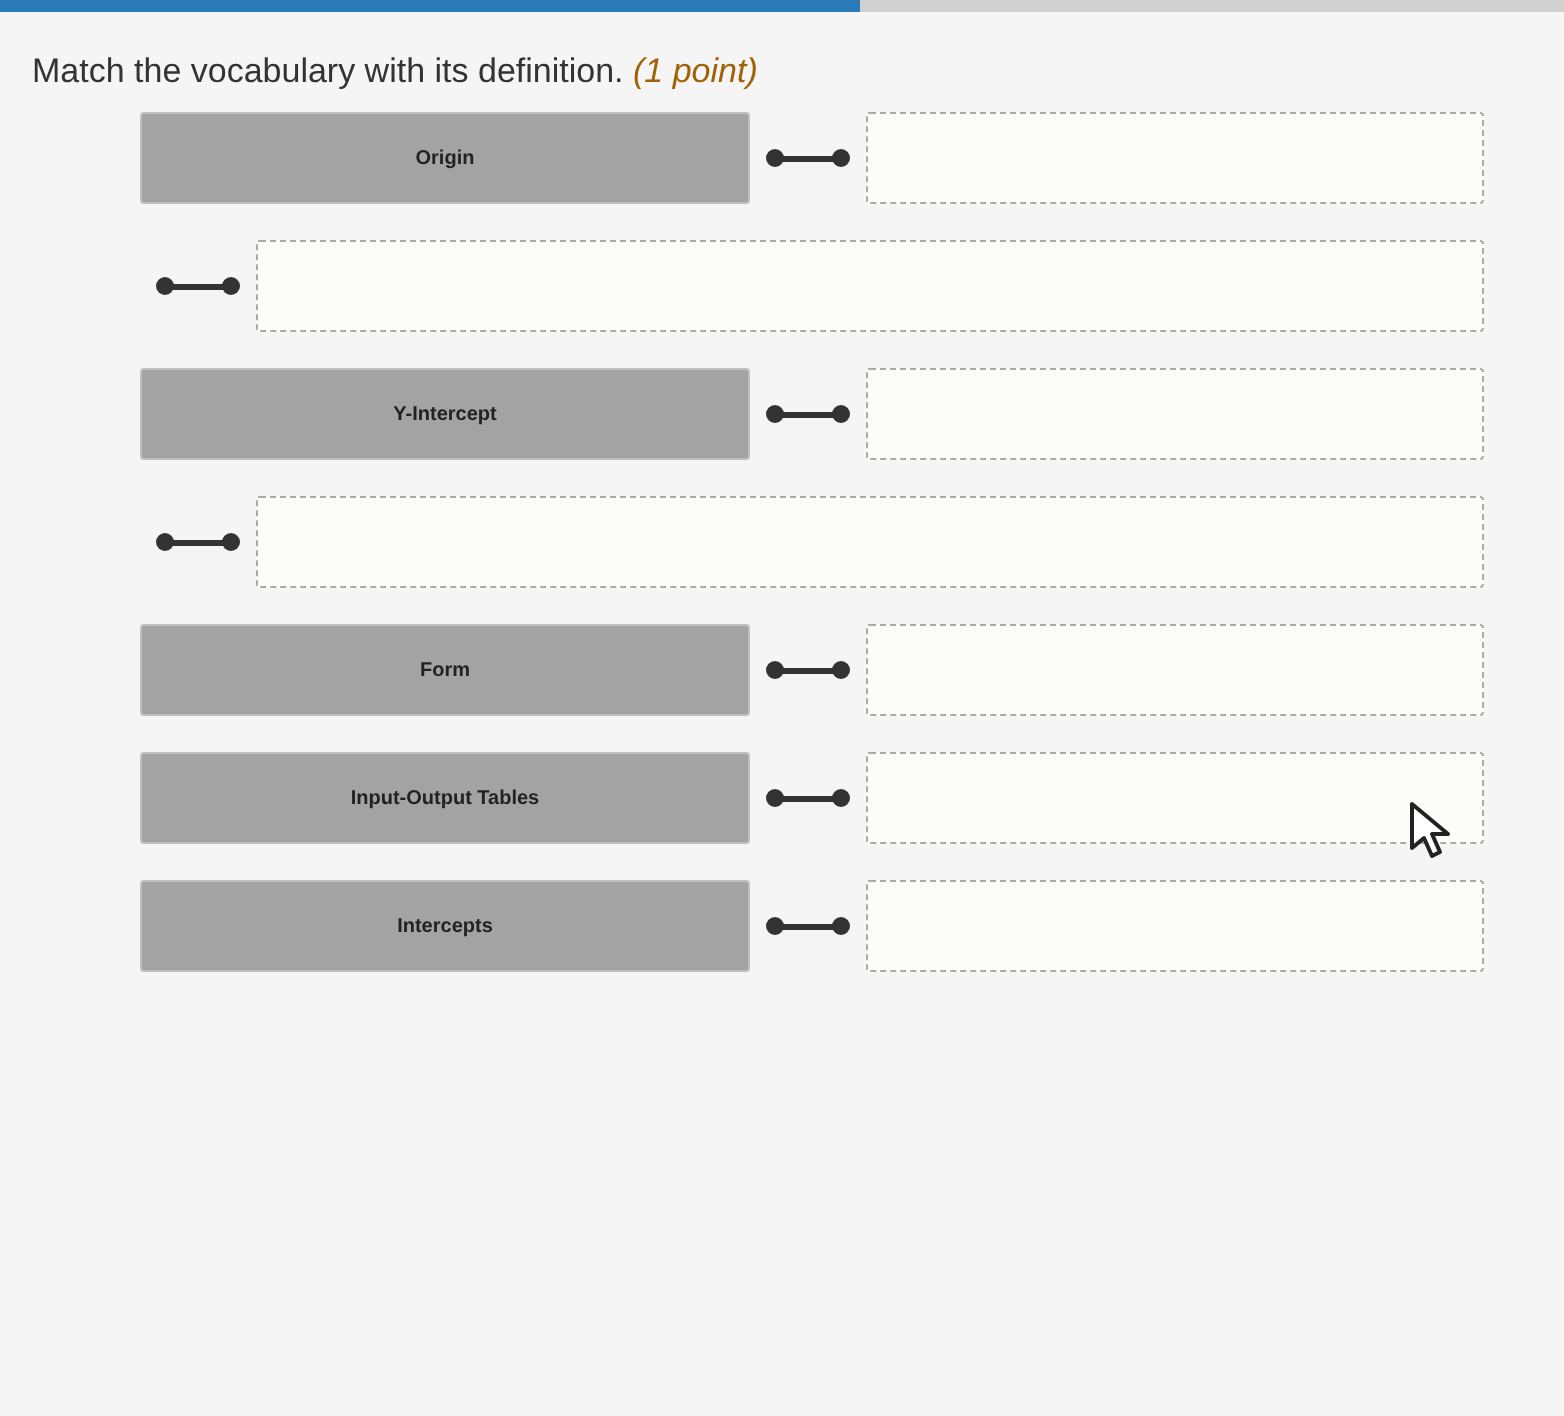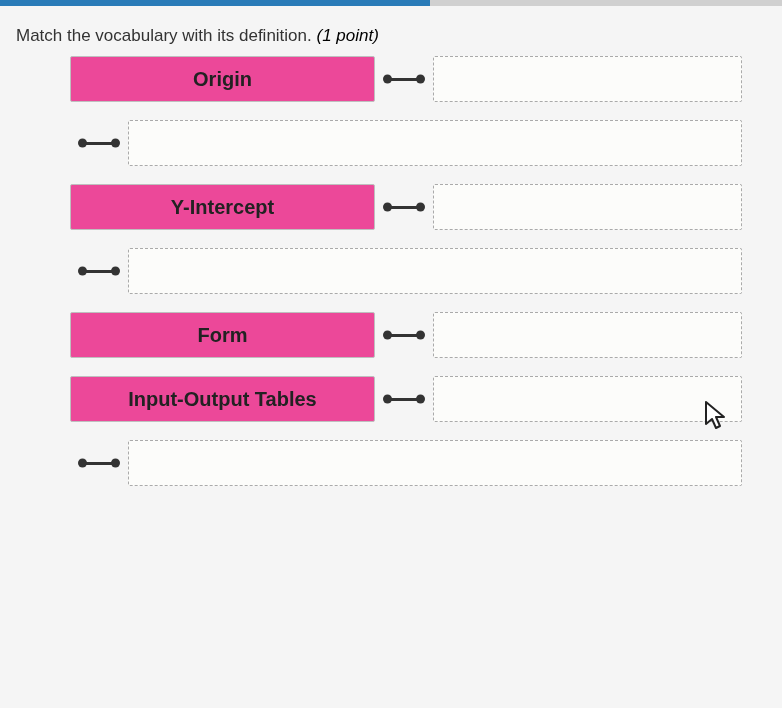--- a/index.html
+++ b/index.html
@@ -21,40 +21,40 @@
       width: 55%;
       background: #2a7bb8;
     }
     .question {
       padding: 20px 16px 10px 16px;
       font-size: 17px;
       color: #333;
     }
     .points {
       font-style: italic;
-      color: #000000;
+      color: #a16207;
     }
     .match-container {
       padding: 0 40px 0 70px;
     }
     .match-row {
       display: flex;
       align-items: center;
       margin-bottom: 18px;
       gap: 0;
     }
     .vocab-box {
       flex: 0 0 305px;
       height: 46px;
       border: 1px solid #bfbfbf;
-      background: #ec4899;
+      background: #a3a3a3;
       display: flex;
       align-items: center;
       justify-content: center;
-      font-size: 20px;
+      font-size: 10px;
       font-weight: 600;
       color: #222;
       border-radius: 2px;
     }
     .connector {
       flex: 0 0 58px;
       display: flex;
       align-items: center;
       justify-content: center;
       position: relative;
@@ -147,20 +147,21 @@
 
   <div class="match-row">
     <div class="vocab-box">Input-Output Tables</div>
     <div class="connector">
         <div class="connector-line"></div>
       </div>
     <div class="drop-box"></div>
   </div>
 
   <div class="match-row">
+    <div class="vocab-box">Intercepts</div>
     <div class="connector">
         <div class="connector-line"></div>
       </div>
     <div class="drop-box"></div>
   </div>
 
 
 </div>
 
 <svg class="cursor" width="28" height="32" viewBox="0 0 28 32">

